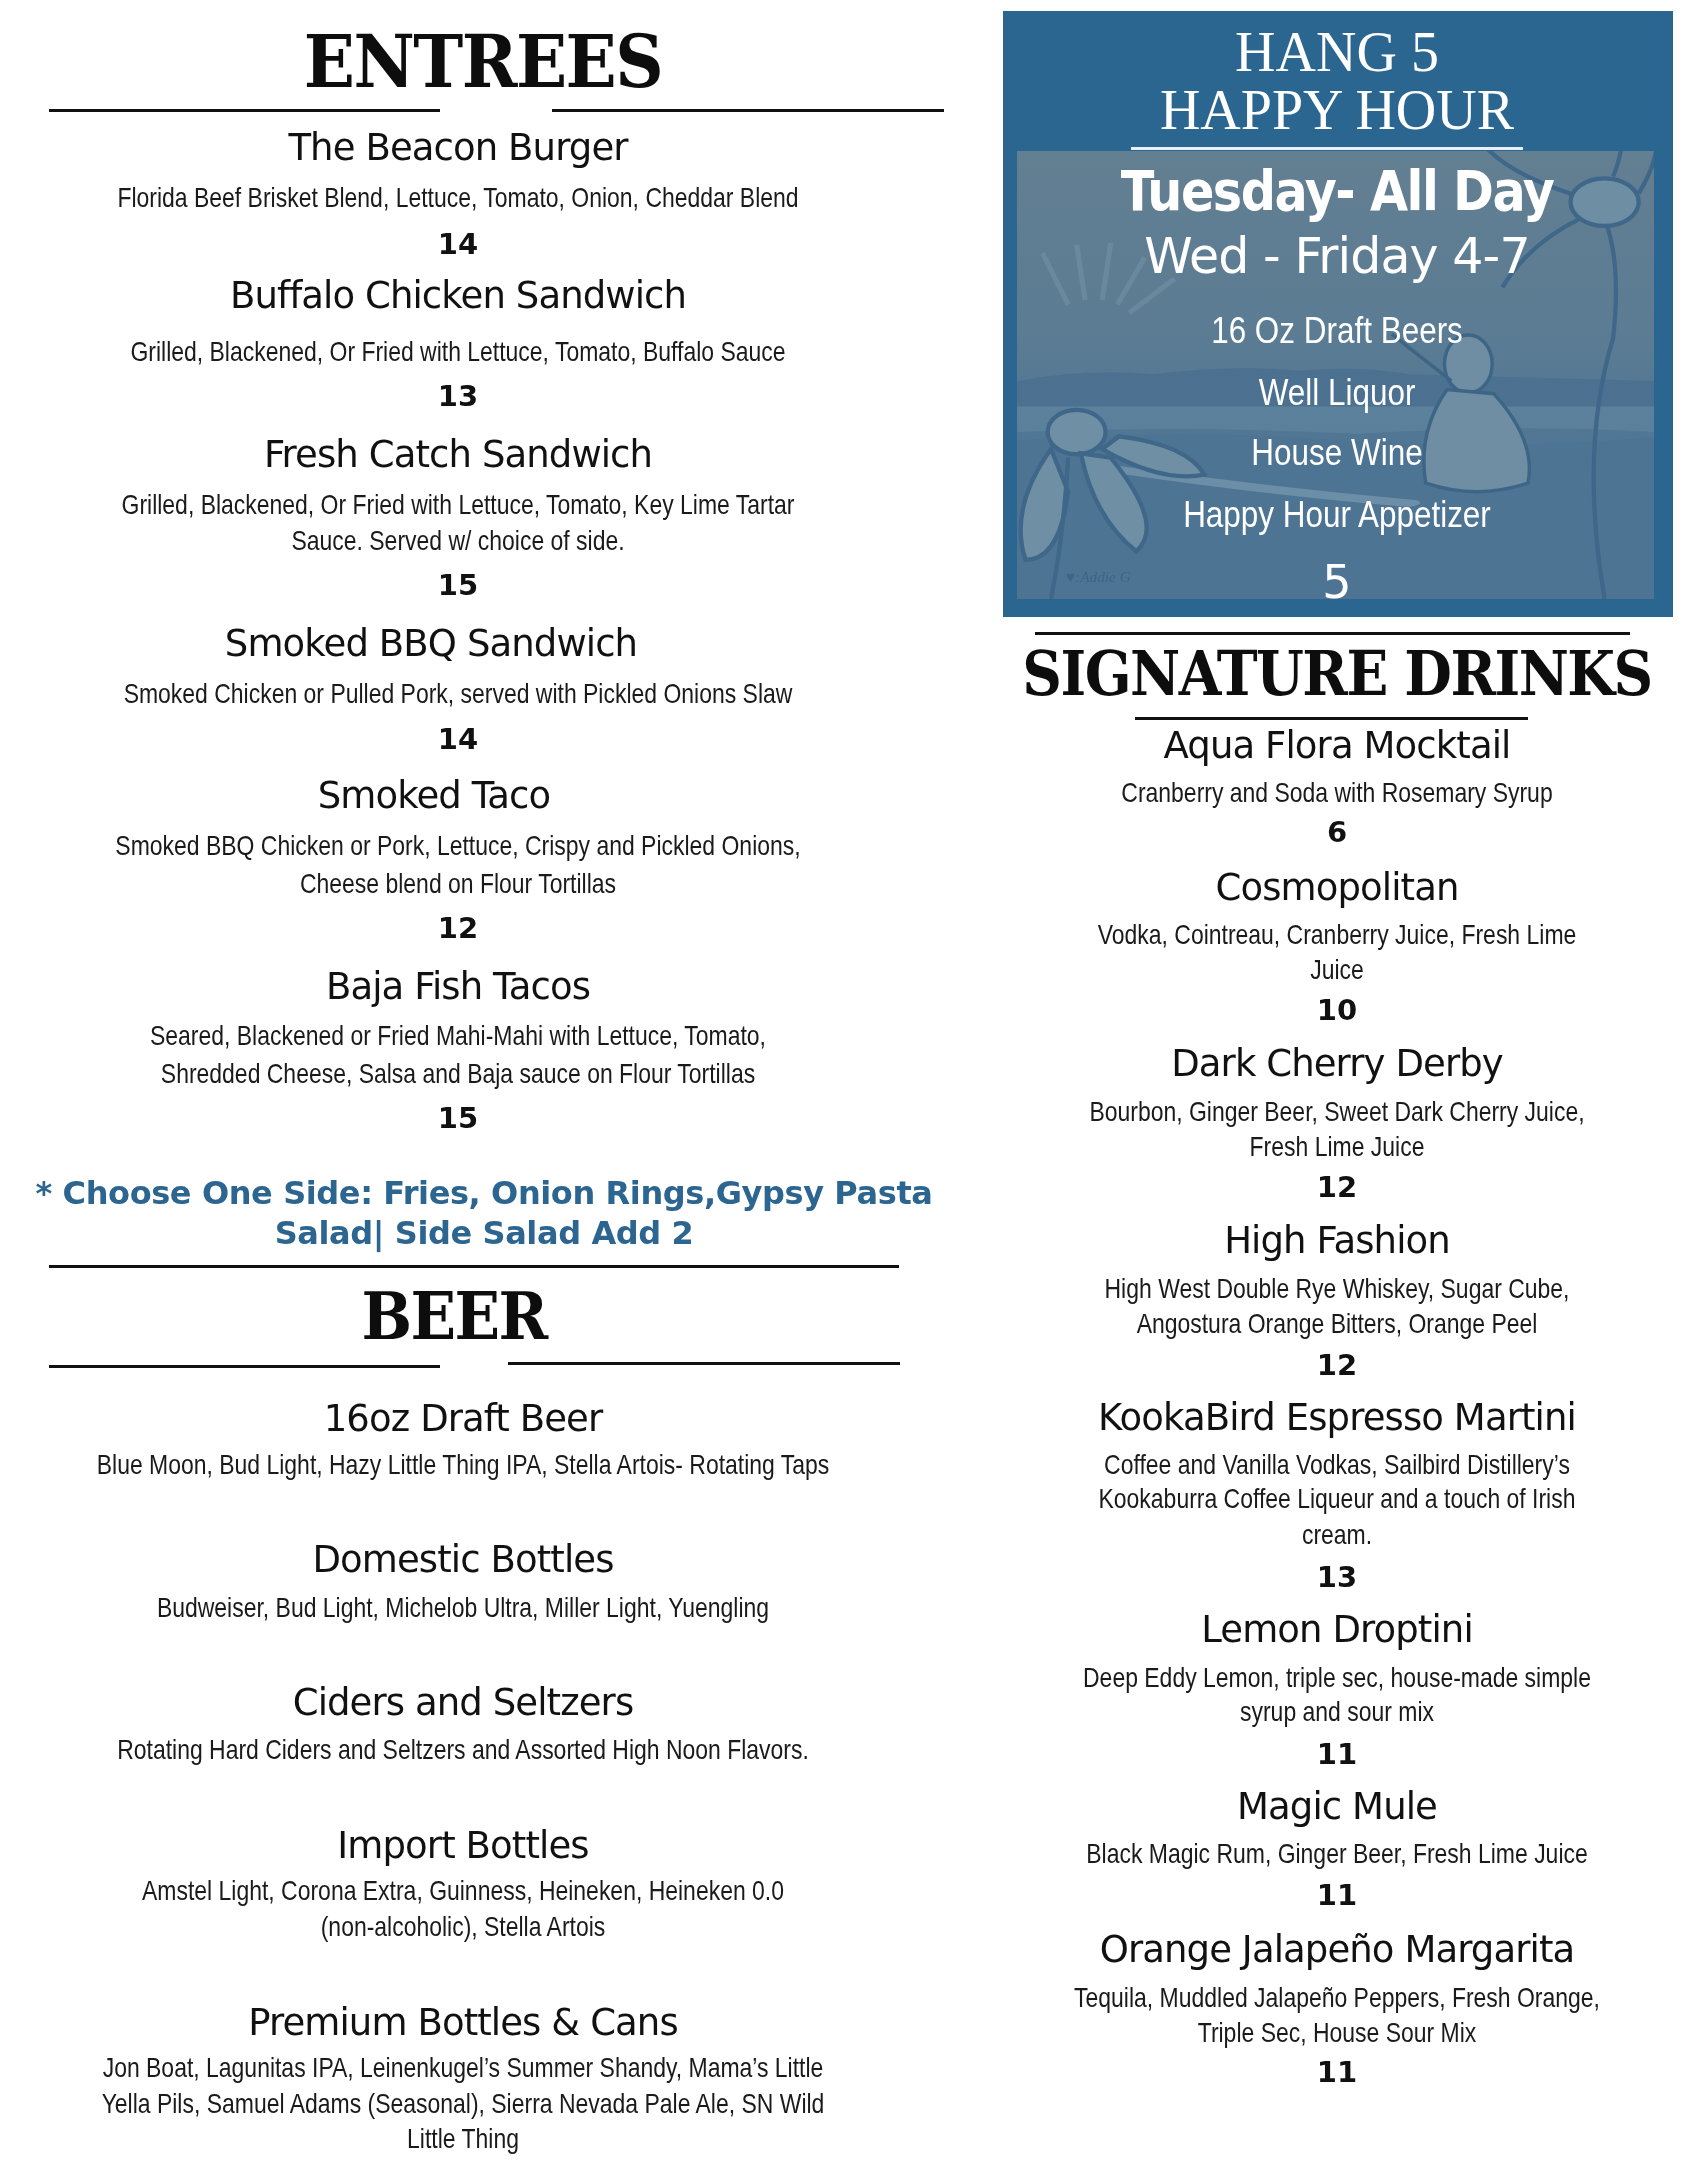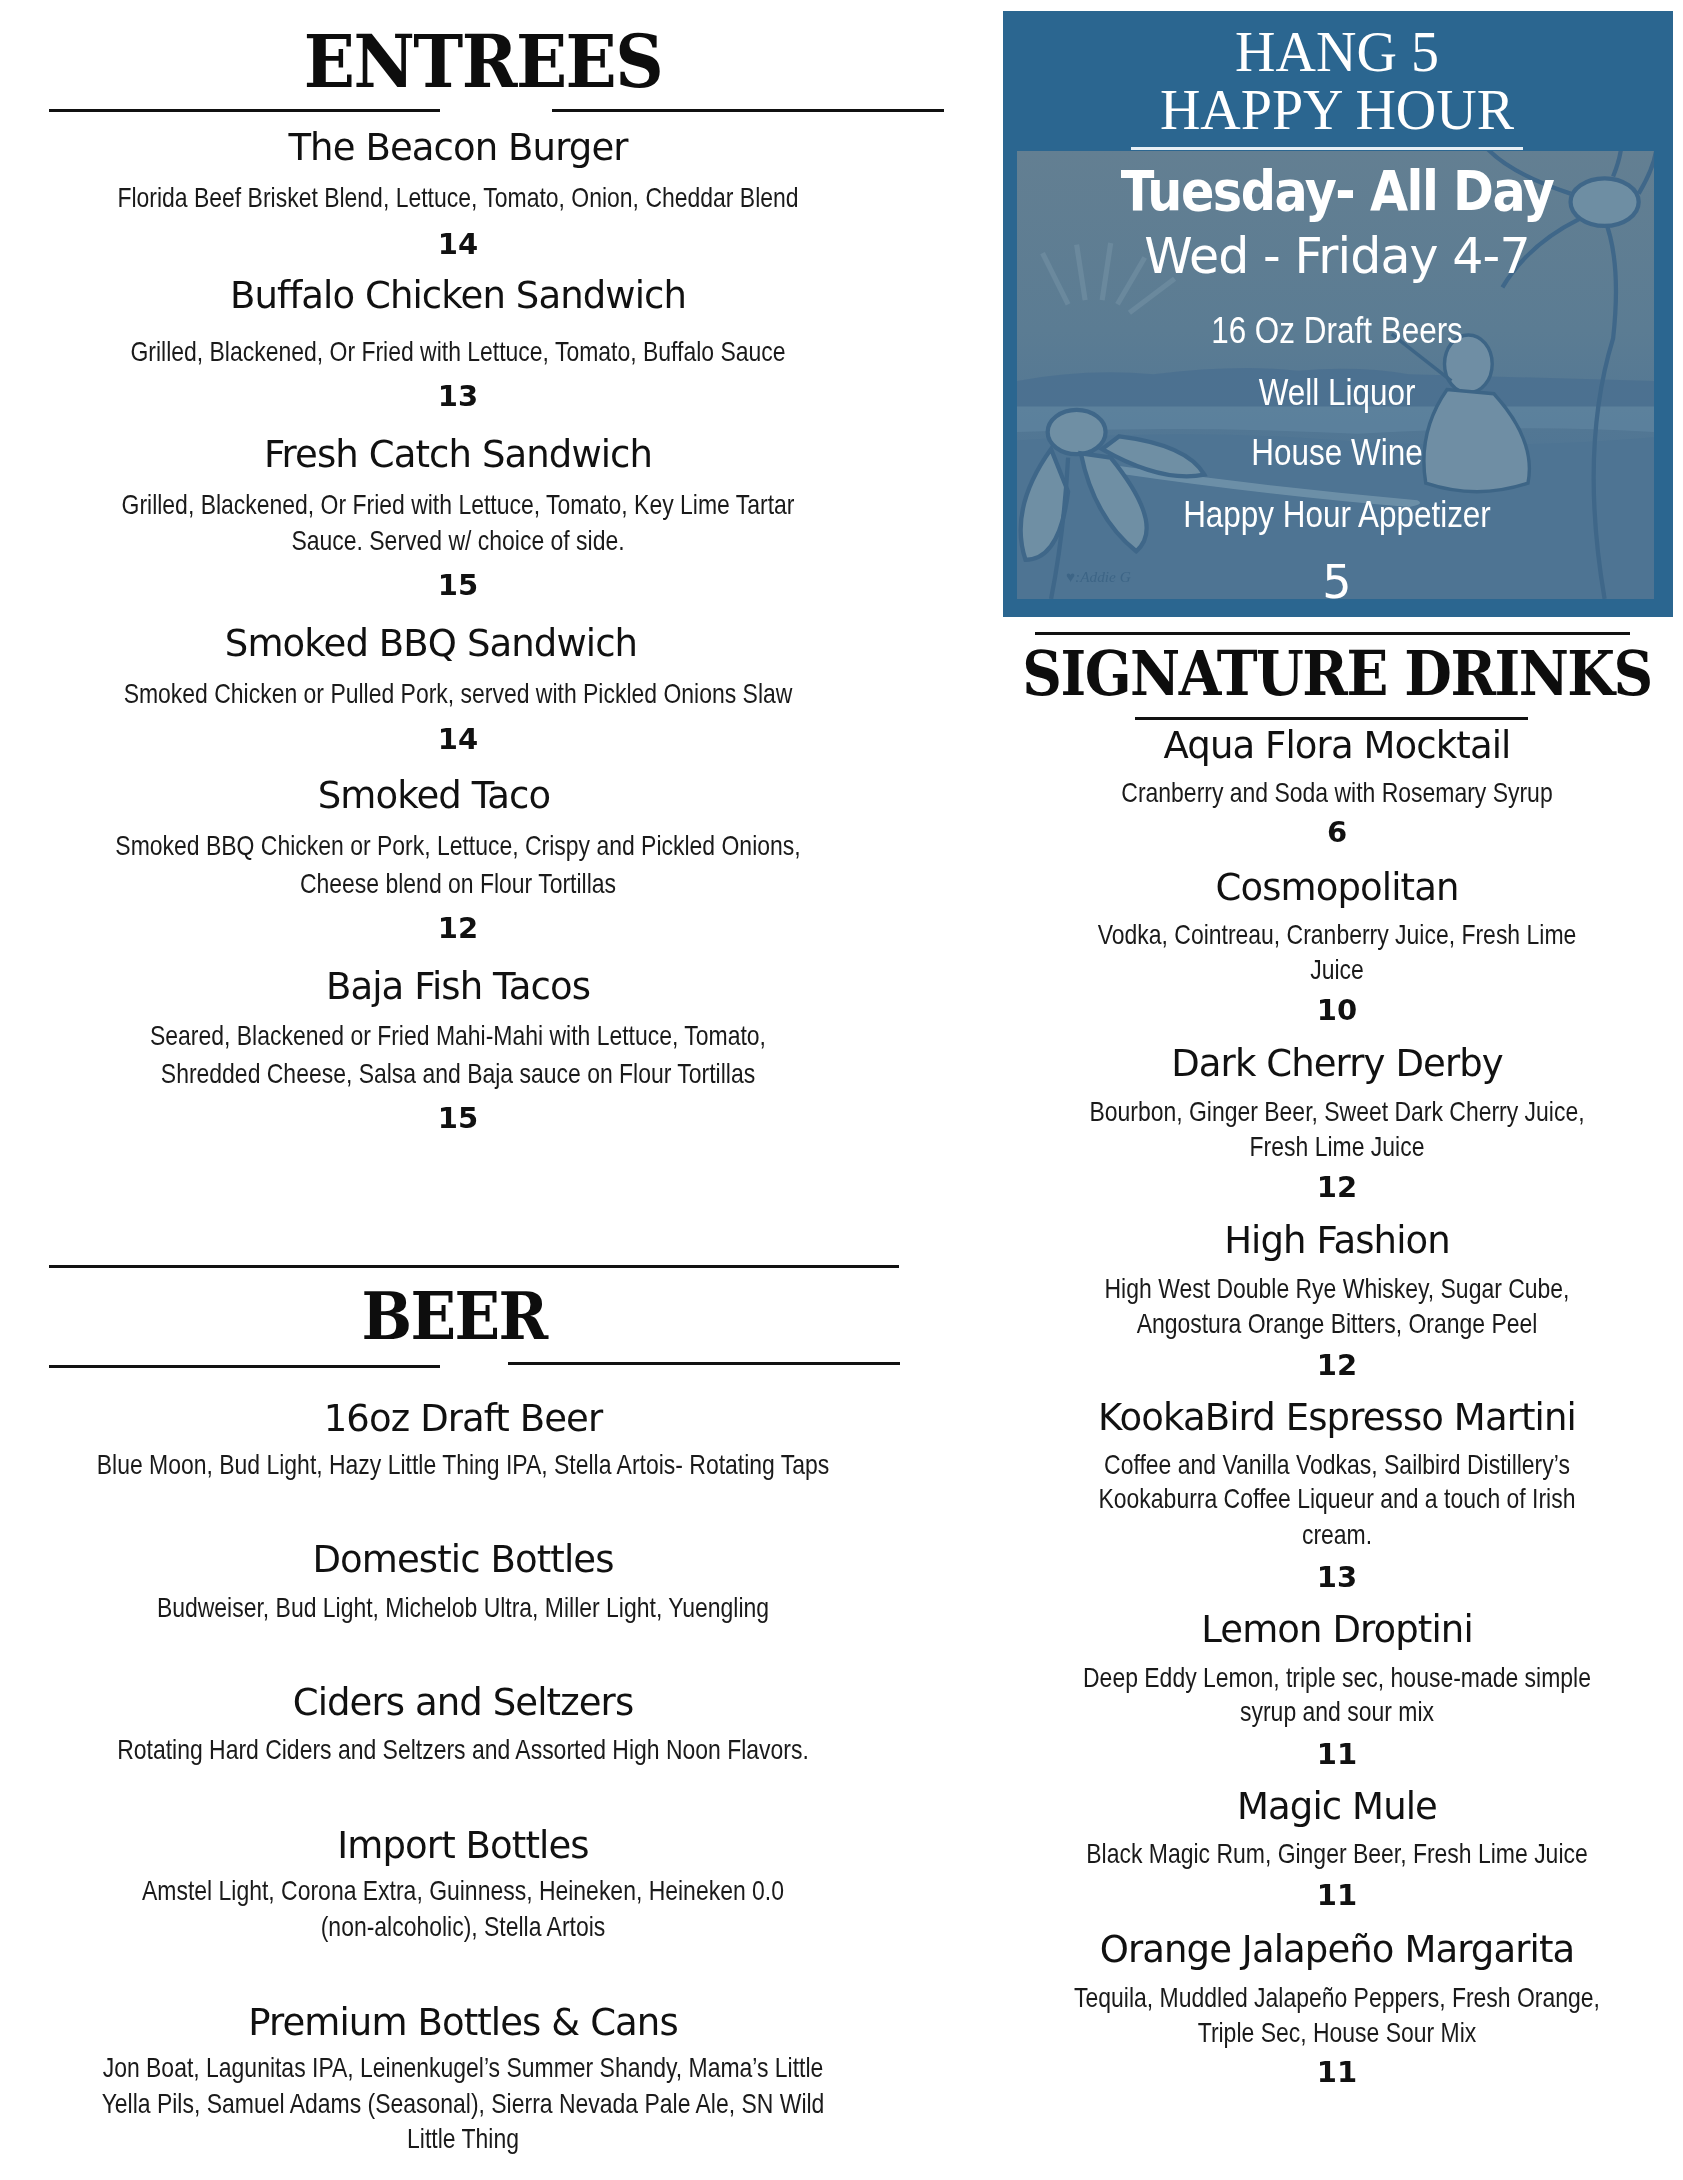--- a/index.html
+++ b/index.html
@@ -49,20 +49,22 @@
   <div class="ctr item-name" style="left:434px; top:774px;">Smoked Taco</div>
   <div class="ctr item-desc" style="left:458px; top:827px;">Smoked BBQ Chicken or Pork, Lettuce, Crispy and Pickled Onions,</div>
   <div class="ctr item-desc" style="left:458px; top:865px;">Cheese blend on Flour Tortillas</div>
   <div class="ctr item-price" style="left:458px; top:911px;">12</div>
 
   <div class="ctr item-name" style="left:458px; top:965px;">Baja Fish Tacos</div>
   <div class="ctr item-desc" style="left:458px; top:1017px;">Seared, Blackened or Fried Mahi-Mahi with Lettuce, Tomato,</div>
   <div class="ctr item-desc" style="left:458px; top:1055px;">Shredded Cheese, Salsa and Baja sauce on Flour Tortillas</div>
   <div class="ctr item-price" style="left:458px; top:1101px;">15</div>
 
+  <div class="ctr side-note" style="left:484px; top:1173px; color:#2c6590;">* Choose One Side: Fries, Onion Rings,Gypsy Pasta</div>
+  <div class="ctr side-note" style="left:484px; top:1213px; color:#2c6590;">Salad| Side Salad Add 2</div>
 
   <div class="rule" style="left:49px; top:1265px; width:850px;"></div>
 
   <div class="ctr sec-title" style="left:454px; top:1275px; font-size:65px; line-height:82px;">BEER</div>
   <div class="rule" style="left:49px; top:1365px; width:391px;"></div>
   <div class="rule" style="left:508px; top:1362px; width:392px;"></div>
 
   <div class="ctr item-name" style="left:463px; top:1397px;">16oz Draft Beer</div>
   <div class="ctr item-desc" style="left:463px; top:1446px;">Blue Moon, Bud Light, Hazy Little Thing IPA, Stella Artois- Rotating Taps</div>
 

